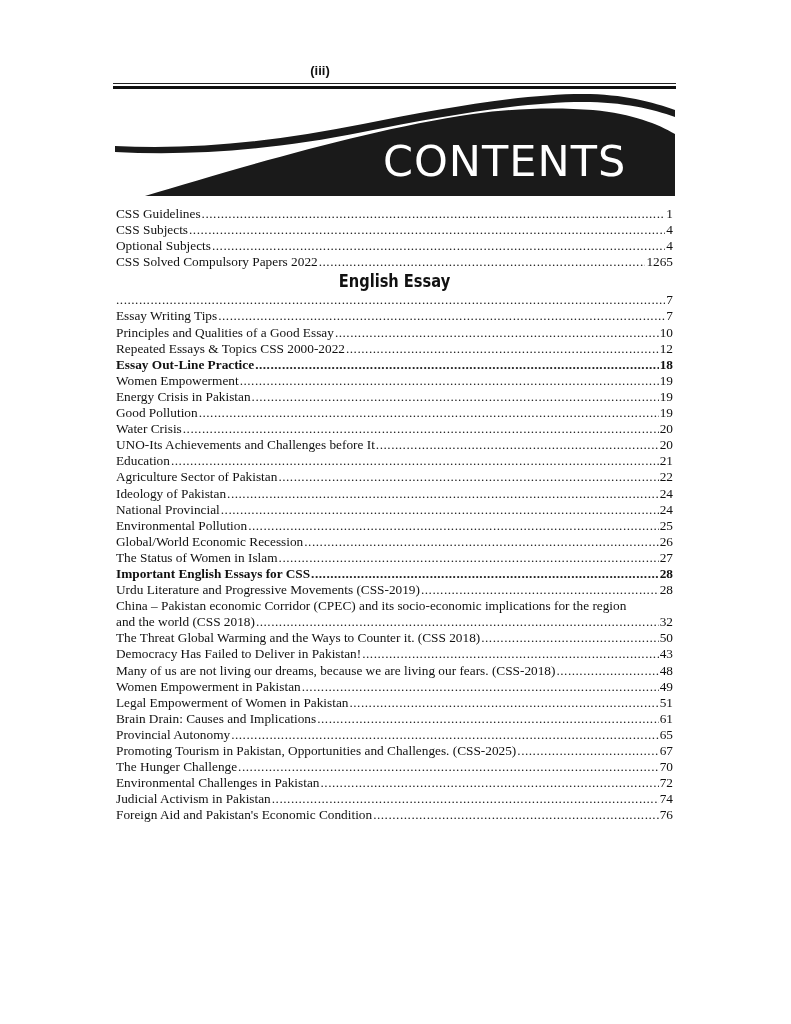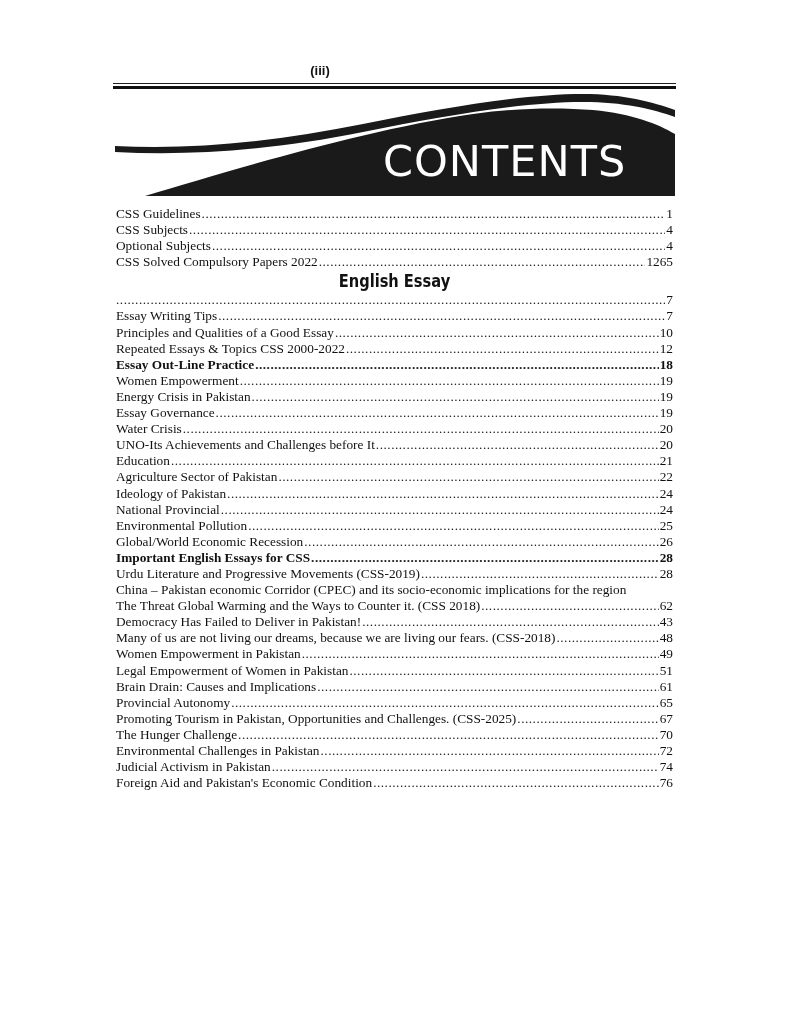--- a/index.html
+++ b/index.html
@@ -92,21 +92,21 @@
         <span class="t">Women Empowerment</span>
         <span class="d"></span>
         <span class="p">19</span>
       </div>
       <div class="entry">
         <span class="t">Energy Crisis in Pakistan</span>
         <span class="d"></span>
         <span class="p">19</span>
       </div>
       <div class="entry">
-        <span class="t">Essay Governance</span>
+        <span class="t">Good Pollution</span>
         <span class="d"></span>
         <span class="p">19</span>
       </div>
       <div class="entry">
         <span class="t">Water Crisis</span>
         <span class="d"></span>
         <span class="p">20</span>
       </div>
       <div class="entry">
         <span class="t">UNO-Its Achievements and Challenges before It </span>
@@ -135,44 +135,54 @@
       </div>
       <div class="entry">
         <span class="t">Environmental Pollution</span>
         <span class="d"></span>
         <span class="p">25</span>
       </div>
       <div class="entry">
         <span class="t">Global/World Economic Recession </span>
         <span class="d"></span>
         <span class="p">26</span>
+      </div>
+      <div class="entry">
+        <span class="t">The Status of Women in Islam  </span>
+        <span class="d"></span>
+        <span class="p">27</span>
       </div>
       <div class="entry bold">
         <span class="t">Important English Essays for CSS</span>
         <span class="d"></span>
         <span class="p">28</span>
       </div>
       <div class="entry">
         <span class="t">Urdu Literature and Progressive Movements (CSS-2019)</span>
         <span class="d"></span>
         <span class="p">28</span>
       </div>
     </div>
 
   <div>
     <div class="entry">
       <span class="t">China – Pakistan economic Corridor (CPEC) and its socio-economic implications for the region</span>
     </div>
+    <div class="entry">
+      <span class="t">and the world (CSS 2018)  </span>
+      <span class="d"></span>
+      <span class="p">32</span>
+    </div>
   </div>
 
   <div id="entries-b">
       <div class="entry">
         <span class="t">The Threat Global Warming and the Ways to Counter it. (CSS 2018)</span>
         <span class="d"></span>
-        <span class="p">62</span>
+        <span class="p">50</span>
       </div>
       <div class="entry">
         <span class="t">Democracy Has Failed to Deliver in Pakistan! </span>
         <span class="d"></span>
         <span class="p">43</span>
       </div>
       <div class="entry">
         <span class="t">Many of us are not living our dreams, because we are living our fears. (CSS-2018) </span>
         <span class="d"></span>
         <span class="p">48</span>

